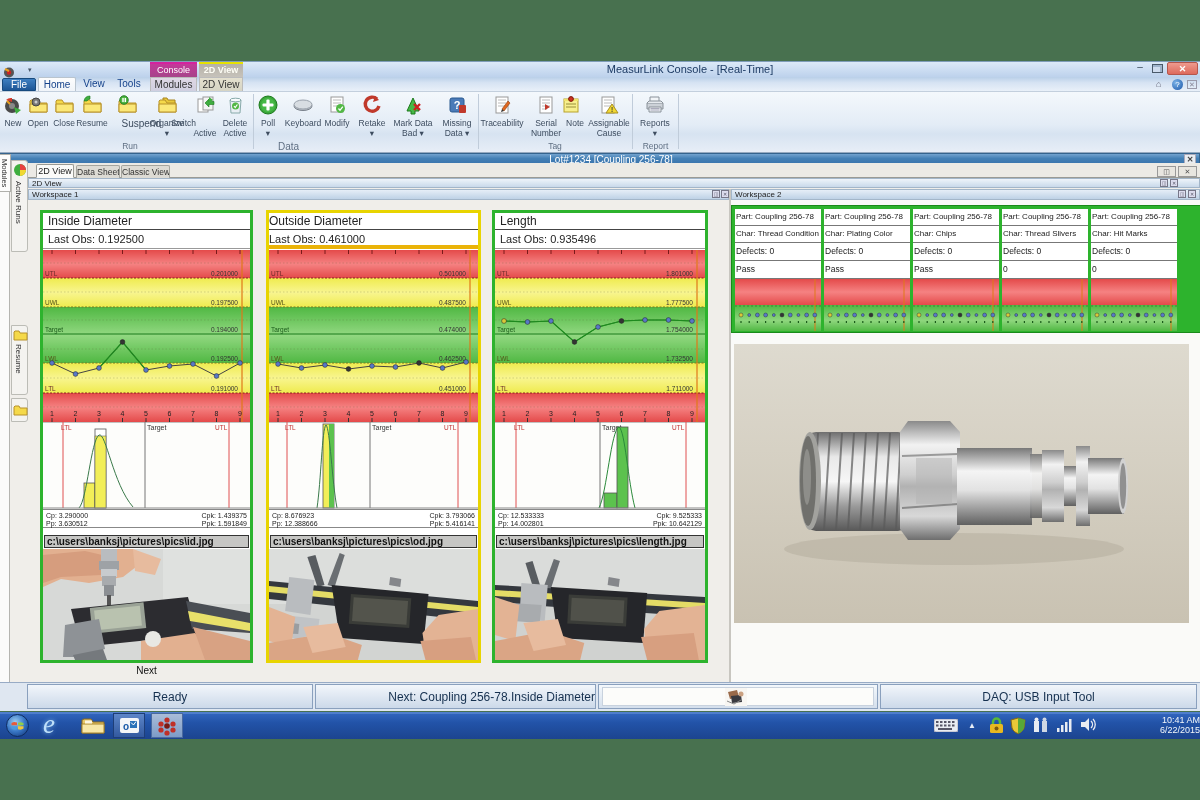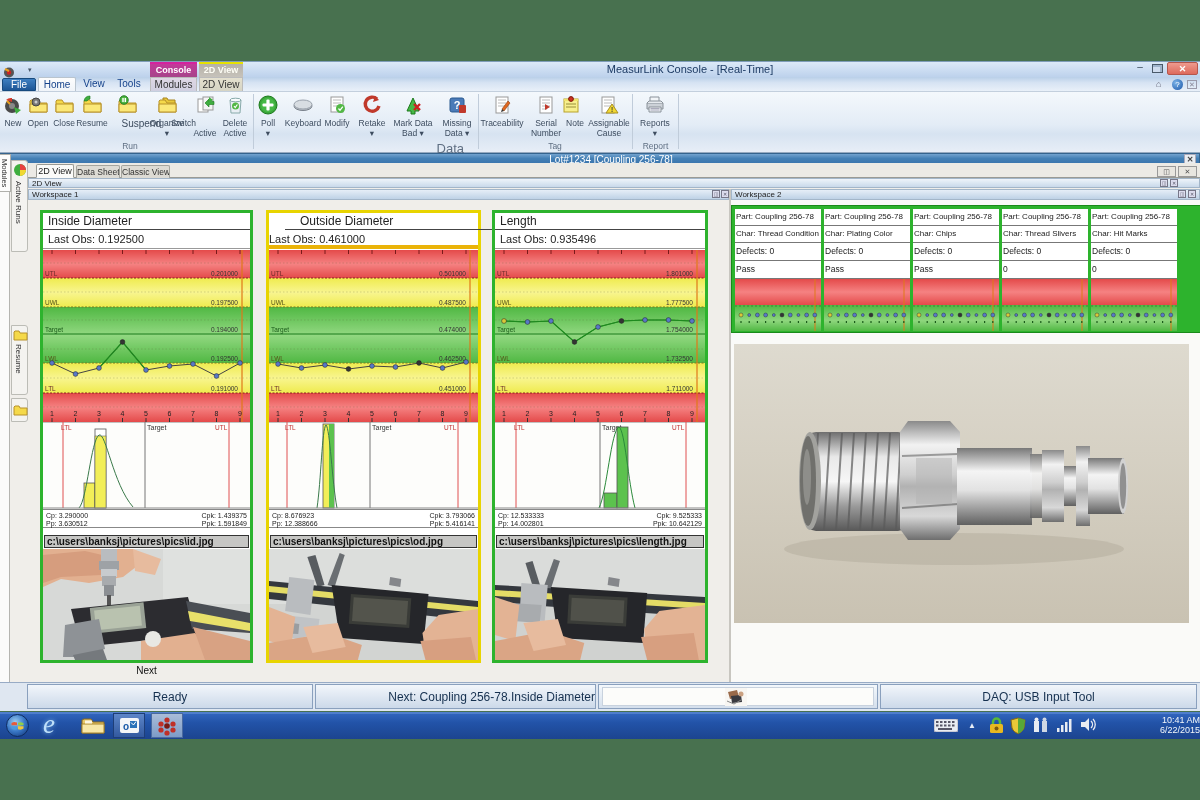--- a/index.html
+++ b/index.html
@@ -16,41 +16,41 @@
       <path d="M2 2l4 2" stroke="#e8a020" stroke-width="2"></path>
     </svg>
 </div>
 <div class="abs" style="left:28px;top:66px;width:10px;height:8px;color:#456;font-size:7px">▾</div>
 <div class="abs" style="left:540px;top:63px;width:300px;height:13px;font-size:11px;color:#1c3a63;text-align:center">MeasurLink Console - [Real-Time]</div>
 
 <div class="abs" style="left:1131px;top:63px;width:18px;height:11px;color:#3a4a5a;font-size:10px;text-align:center;line-height:7px">–</div>
 <div class="abs" style="left:1152px;top:64px;width:11px;height:9px;border:1px solid #4a5a6a;background:#cfdcee;box-shadow:inset -2px 2px 0 #9fb4cc"></div>
 <div class="abs" style="left:1167px;top:62px;width:31px;height:13px;background:linear-gradient(#ef9a8e,#dd6a5c);border:1px solid #b5564c;border-radius:2px;color:#fff;text-align:center;font-size:9px;line-height:12px;font-weight:bold">✕</div>
 
-<div class="abs" style="left:150px;top:62px;width:47px;height:15px;background:linear-gradient(#c3399a,#a64489);border-top:2px solid #d6229e;color:#fff;font-size:9px;font-weight:bold;text-align:center;line-height:13px">Console</div>
+<div class="abs" style="left:150px;top:62px;width:47px;height:15px;background:linear-gradient(#c3399a,#a64489);border-top:2px solid #d6229e;color:#fff;font-size:9px;font-weight:normal;text-align:center;line-height:13px">Console</div>
 <div class="abs" style="left:199px;top:62px;width:44px;height:15px;background:linear-gradient(#b6b2a8,#c6c2ba);border-top:2px solid #e7e200;color:#fdfdf5;font-size:9px;font-weight:bold;text-align:center;line-height:13px">2D View</div>
 
 <div class="abs" style="left:2px;top:78px;width:34px;height:13px;background:linear-gradient(#3e7fc1,#1d5696);border:1px solid #174a7e;border-radius:2px 2px 0 0;color:#fff;font-size:10px;text-align:center;line-height:12px">File</div>
 <div class="abs" style="left:38px;top:77px;width:38px;height:14px;background:linear-gradient(#fdfdfd,#f0f4f9);border:1px solid #b9c4ce;border-bottom:none;border-radius:2px 2px 0 0;color:#15428b;font-size:10px;text-align:center;line-height:13px">Home</div>
 <div class="abs" style="left:78px;top:78px;width:32px;height:13px;color:#15428b;font-size:10px;text-align:center;line-height:12px">View</div>
 <div class="abs" style="left:112px;top:78px;width:34px;height:13px;color:#15428b;font-size:10px;text-align:center;line-height:12px">Tools</div>
 <div class="abs" style="left:150px;top:77px;width:47px;height:14px;background:linear-gradient(#ded7e4,#d0cfe0);border:1px solid #bbb;border-bottom:none;color:#333;font-size:10px;text-align:center;line-height:13px">Modules</div>
 <div class="abs" style="left:199px;top:77px;width:44px;height:14px;background:linear-gradient(#e4e0ce,#d6d4c4);border:1px solid #bbb;border-bottom:none;color:#333;font-size:10px;text-align:center;line-height:13px">2D View</div>
 
 <div class="abs" style="left:1156px;top:80px;width:12px;height:9px;color:#556;font-size:9px;line-height:9px">⌂</div>
 <div class="abs" style="left:1172px;top:79px;width:11px;height:11px;border-radius:50%;background:radial-gradient(circle at 35% 35%,#7db4e8,#1a55a8);color:#fff;font-size:8px;text-align:center;line-height:11px">?</div>
 <div class="abs" style="left:1187px;top:80px;width:10px;height:9px;border:1px solid #99a;color:#889;font-size:7px;text-align:center;line-height:8px">✕</div>
 
 <div class="abs" style="left:0;top:91px;width:1200px;height:62px;background:linear-gradient(#f4f8fc,#e3ecf6 55%,#d7e3f1 70%,#e7eef7);border-top:1px solid #c3cfdd;border-bottom:1px solid #97aac0"></div>
 <div class="abs" style="left:253px;top:94px;width:1px;height:55px;background:#c0ccda"></div>
 <div class="abs" style="left:478px;top:94px;width:1px;height:55px;background:#c0ccda"></div>
 <div class="abs" style="left:632px;top:94px;width:1px;height:55px;background:#c0ccda"></div>
 <div class="abs" style="left:678px;top:94px;width:1px;height:55px;background:#c0ccda"></div>
 <div class="abs" style="left:40px;top:141px;width:180px;height:9px;color:#5f6f83;font-size:8.5px;text-align:center">Run</div>
-<div class="abs" style="left:304px;top:141px;width:160px;height:9px;color:#5f6f83;font-size:13px;text-align:right">Data</div>
+<div class="abs" style="left:278px;top:141px;width:160px;height:9px;color:#5f6f83;font-size:10px;text-align:left">Data</div>
 <div class="abs" style="left:500px;top:141px;width:110px;height:9px;color:#5f6f83;font-size:8.5px;text-align:center">Tag</div>
 <div class="abs" style="left:633px;top:141px;width:45px;height:9px;color:#5f6f83;font-size:8.5px;text-align:center">Report</div>
 <div class="abs" style="left:3px;top:95px;width:20px;height:20px"><svg width="20" height="20">
       <circle cx="9" cy="11" r="7" fill="#4a4a4a"></circle>
       <circle cx="9" cy="11" r="3" fill="#888"></circle>
       <path d="M3 5 a7 7 0 0 1 6 -2 l0 4 z" fill="#d43a2a"></path>
       <path d="M4 6l3 3" stroke="#e8a020" stroke-width="2"></path>
       <path d="M11 12 l7 3 -5 4 z" fill="#3fae3f"></path>
     </svg></div>
 <div class="abs" style="left:-21px;top:118px;width:68px;color:#3d4c5f;font-size:8.5px;text-align:center;white-space:nowrap">New</div>
@@ -355,21 +355,21 @@
 <path d="M143 52 L207 64 L207 84 L149 80 Z" fill="#4a4e54"></path>
 <path d="M145 62 L207 74 L207 82 L147 72 Z" fill="#e8e06a"></path>
 <path d="M22 76 L56 70 L62 100 L32 108 L20 108 Z" fill="#8e9296"></path>
 <path d="M30 106 L60 100 L64 111 L32 111 Z" fill="#75797d"></path>
 <path d="M98 92 L152 84 L175 111 L98 111 Z" fill="#e2b090"></path>
 <path d="M150 78 L207 92 L207 111 L162 111 Z" fill="#d8a283"></path>
 <circle cx="110" cy="90" r="8" fill="#e8e8e4"></circle>
 </svg></div>
 </div>
 <div class="abs" style="left:266px;top:210px;width:215px;height:453px;border:3px solid #e8d400;background:#fff">
-<div class="abs" style="left:16px;top:0;width:209px;height:17px;border-bottom:1px solid #444;font-size:12px;color:#222;padding-left:15px;line-height:16px">Outside Diameter</div>
+<div class="abs" style="left:0;top:0;width:209px;height:17px;border-bottom:1px solid #444;font-size:12px;color:#222;padding-left:0;line-height:16px">Outside Diameter</div>
 <div class="abs" style="left:0;top:18px;width:209px;height:18px;border-bottom:4px solid #eab308;font-size:11px;color:#222;line-height:17px">Last Obs: 0.461000</div>
 <svg class="abs" style="left:0;top:37px" width="209" height="172">
 <defs>
 <linearGradient id="rg266" x1="0" y1="0" x2="0" y2="1">
  <stop offset="0" stop-color="#e44a4a"></stop>
           <stop offset="0.5" stop-color="#f58282"></stop>
           <stop offset="1" stop-color="#e44a4a"></stop>
         </linearGradient>
 <linearGradient id="yg266" x1="0" y1="0" x2="0" y2="1">
  <stop offset="0" stop-color="#efeb4e"></stop>

